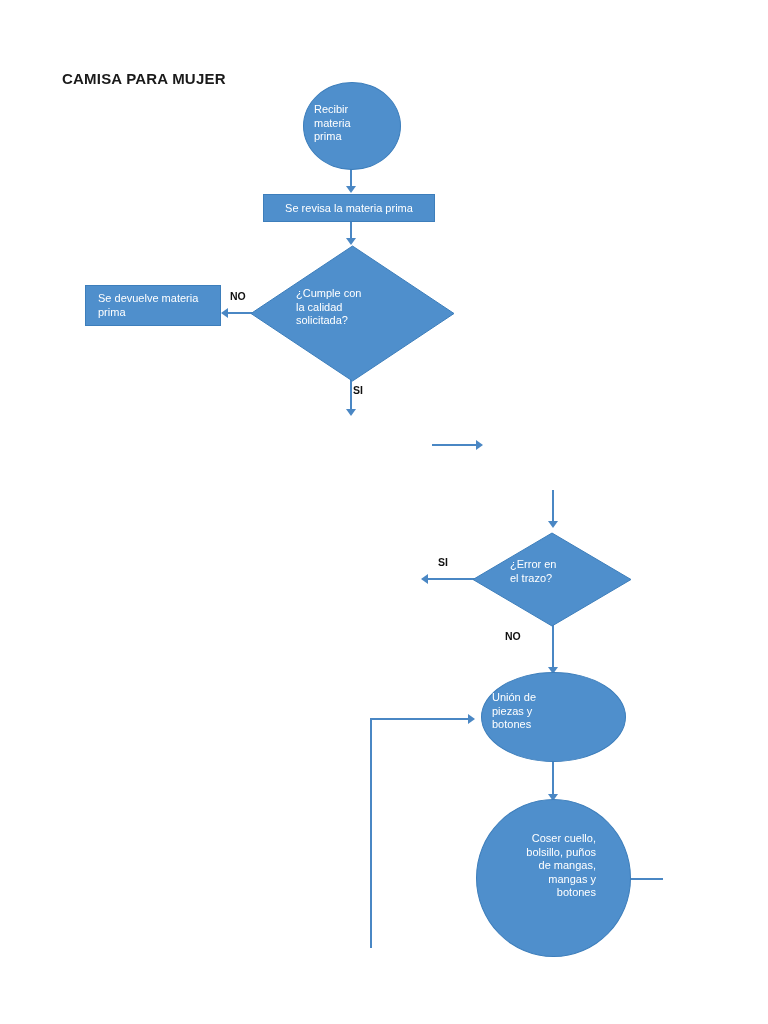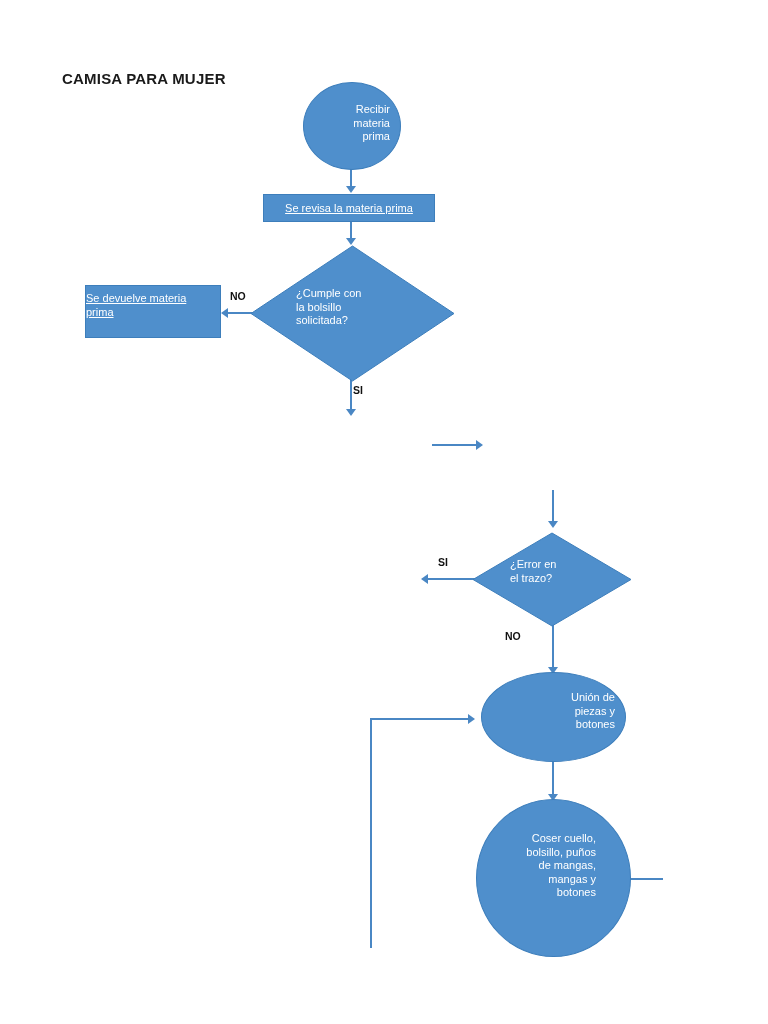--- a/index.html
+++ b/index.html
@@ -19,27 +19,27 @@
   .node .txt{
     position:absolute;left:0;right:0;
     font-size:11px;line-height:13.5px;color:#ffffff;
     white-space:pre-line;
   }
 
   
   .rect{
     background:#4F8FCC;border:1px solid #3D7EBB;
   }
-  .rect .txt{padding:0 0;text-decoration:underline;}
+  .rect .txt{padding:0 12px;}
 
   
   .ellipse{
     background:#4F8FCC;border:1px solid #3D7EBB;border-radius:50%;
   }
-  .ellipse .txt{text-align:right;padding:0 10px;}
+  .ellipse .txt{text-align:left;padding:0 10px;}
 
   
   .diamond{background:transparent;}
   .diamond svg{position:absolute;left:0;top:0;}
   .diamond .txt{text-align:left;}
 
   
   .ln{position:absolute;background:#4A87C4;}
   .lnv{width:2px;}
   .lnh{height:2px;}
@@ -106,25 +106,25 @@
 
   <div class="node rect" style="left:263px;top:194px;width:172px;height:28px;">
     <div class="txt" style="top:7px;text-align:center;">Se revisa la materia prima</div>
   </div>
 
   <div class="node diamond" style="left:250px;top:245px;width:205px;height:137px;">
     <svg width="205" height="137">
       <polygon points="102.5,1 204,68.5 102.5,136 1,68.5" fill="#4F8FCC" stroke="#3D7EBB" stroke-width="1"></polygon>
     </svg>
     <div class="txt" style="top:42px;left:46px;right:10px;">¿Cumple con
-la bolsillo
+la calidad
 solicitada?</div>
   </div>
 
-  <div class="node rect" style="left:85px;top:285px;width:136px;height:53px;">
+  <div class="node rect" style="left:85px;top:285px;width:136px;height:41px;">
     <div class="txt" style="top:6px;text-align:left;">Se devuelve materia
 prima</div>
   </div>
 
 
 
   <div class="node diamond" style="left:472px;top:532px;width:160px;height:95px;">
     <svg width="160" height="95">
       <polygon points="80,1 159,47.5 80,94 1,47.5" fill="#4F8FCC" stroke="#3D7EBB" stroke-width="1"></polygon>
     </svg>

